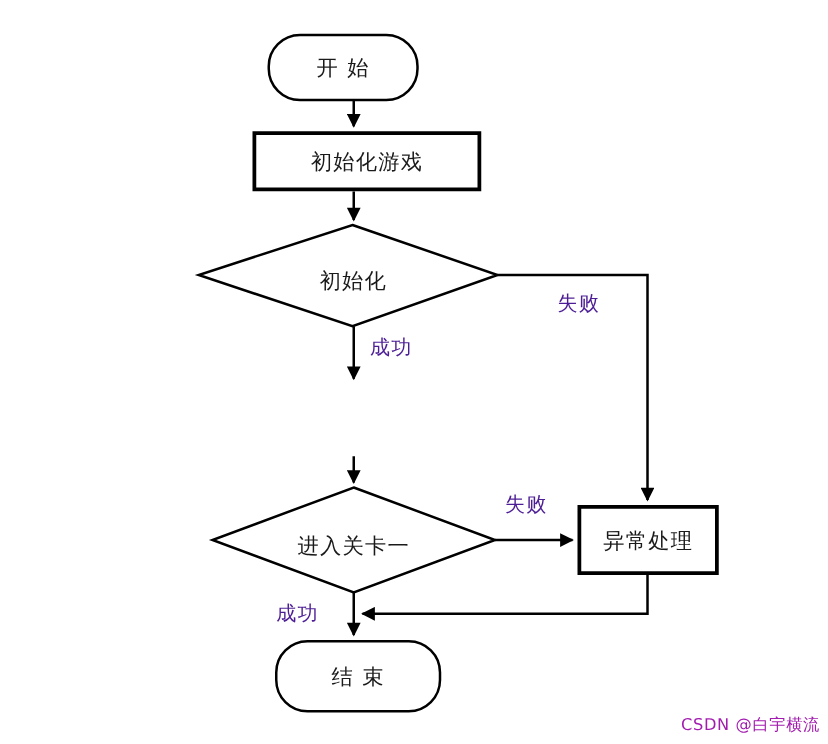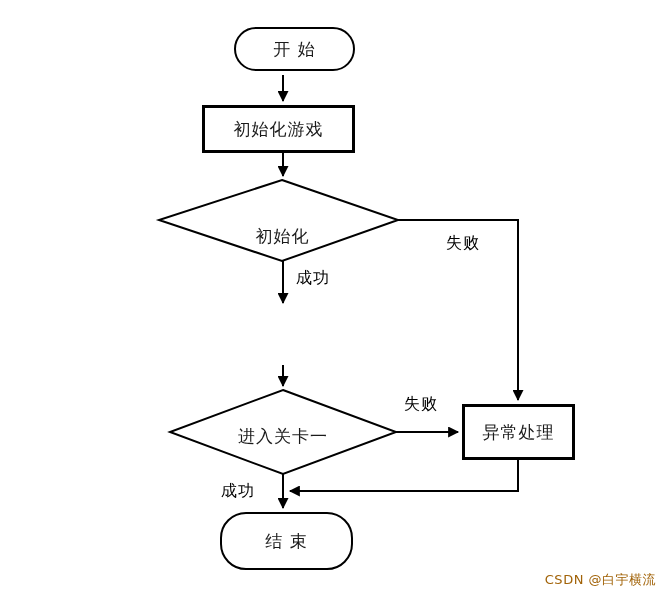--- a/index.html
+++ b/index.html
@@ -44,41 +44,41 @@
     justify-content: center;
     background: transparent;
     border: none;
     color: #1a1a1a;
     font-size: 17px;
     letter-spacing: 1px;
     z-index: 2;
   }
   .edge-label {
     position: absolute;
-    color: #000000;
+    color: #4c1d95;
     font-size: 16px;
     letter-spacing: 1px;
     z-index: 3;
     background: transparent;
   }
   .watermark {
     position: absolute;
     right: 6px;
     bottom: 6px;
     font-size: 13px;
-    color: #a16207;
+    color: #a21caf;
     z-index: 4;
     letter-spacing: 0.5px;
   }
-  #node-start      { left: 234px; top: 27px;  width: 121px; height: 44px; }
-  #node-init-game  { left: 202px; top: 105px; width: 153px; height: 48px; }
+  #node-start      { left: 214px; top: 27px;  width: 121px; height: 54px; }
+  #node-init-game  { left: 202px; top: 105px; width: 183px; height: 48px; }
   #node-game-start { left: 210px; top: 307px; width: 145px; height: 58px; }
   #node-exception  { left: 462px; top: 404px; width: 113px; height: 56px; }
   #node-end        { left: 220px; top: 512px; width: 133px; height: 58px; }
-  #label-init-decision  { left: 222px; top: 212px; width: 121px; height: 48px; }
+  #label-init-decision  { left: 222px; top: 200px; width: 121px; height: 48px; }
   #label-level-decision { left: 203px; top: 412px; width: 160px; height: 48px; }
   #edge-label-init-success  { left: 296px; top: 268px; }
   #edge-label-init-fail     { left: 446px; top: 233px; }
   #edge-label-level-fail    { left: 404px; top: 394px; }
   #edge-label-level-success { left: 221px; top: 481px; }
 </style>
 </head>
 <body>
 
 <div class="canvas">

